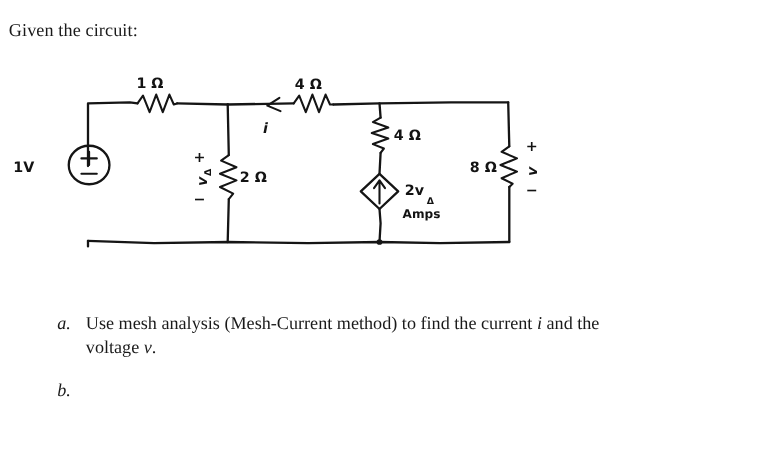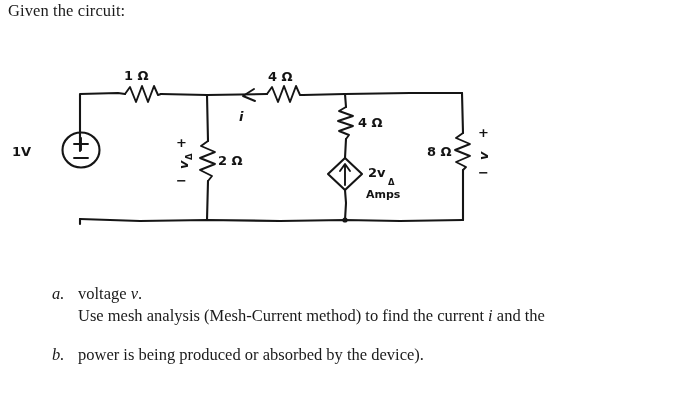--- a/index.html
+++ b/index.html
@@ -12,21 +12,21 @@
     width: 693px;
     height: 409px;
     position: relative;
     overflow: hidden;
     font-family: "Liberation Serif", "DejaVu Serif", serif;
     color: #1a1a1a;
   }
   #prompt-text {
     position: absolute;
     left: 8px;
-    top: 1px;
+    top: 18px;
     font-size: 16.5px;
     line-height: 1.2;
     letter-spacing: 0.1px;
     white-space: nowrap;
   }
   #circuit-figure {
     position: absolute;
     left: 0px;
     top: 43px;
     width: 520px;
@@ -205,25 +205,24 @@
     </text>
 
   </svg>
 </div>
 
 <div id="questions">
 
   <div class="qitem">
     <div class="qlabel">a.</div>
     <div class="qbody">
+      <div><span>Use mesh analysis (Mesh-Current method) to find the current </span><span class="v-italic">i</span><span> and the</span></div>
       <div><span>voltage </span><span class="v-italic">v</span><span>.</span></div>
-      <div><span>Use mesh analysis (Mesh-Current method) to find the current </span><span class="v-italic">i</span><span> and the</span></div>
     </div>
   </div>
 
   <div class="qitem">
     <div class="qlabel">b.</div>
     <div class="qbody">
-      <div><span>power is being produced or absorbed by the device).</span><span class="v-italic"></span><span></span></div>
     </div>
   </div>
 
 </div>
 
 </body></html>

